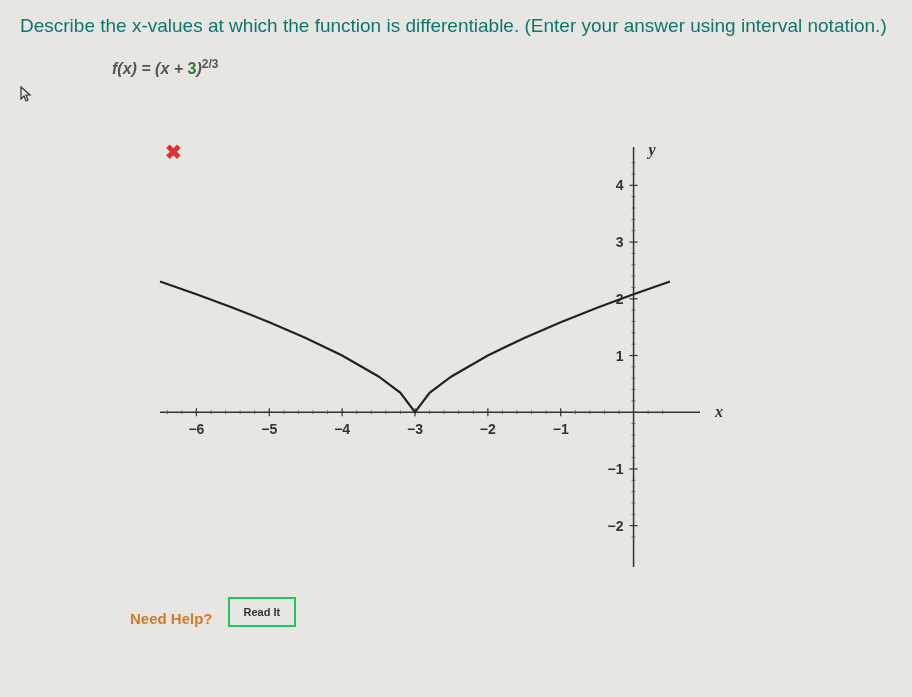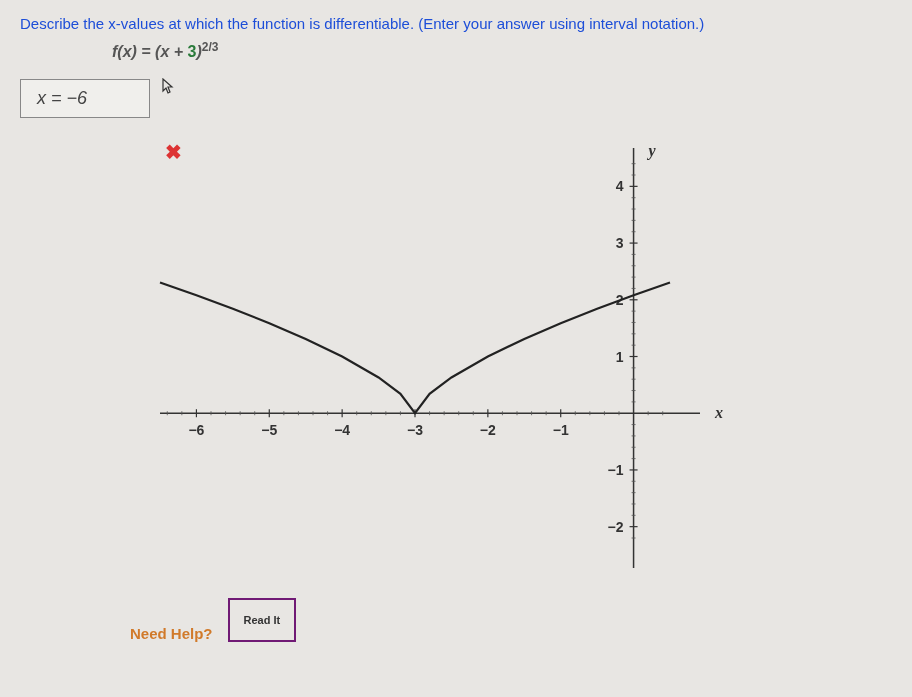--- a/index.html
+++ b/index.html
@@ -6,23 +6,23 @@
     body {
       font-family: Arial, sans-serif;
       background: #e8e6e3;
       width: 912px;
       height: 697px;
       padding: 15px 20px;
       color: #4a4a4a;
       position: relative;
     }
     .question-text {
-      font-size: 15px;
-      color: #1d4ed8;
-      margin-bottom: 8px;
+      font-size: 19px;
+      color: #0f766e;
+      margin-bottom: 20px;
     }
     .formula {
       font-size: 16px;
       font-style: italic;
       color: #555;
       margin-left: 92px;
       margin-bottom: 18px;
       font-weight: bold;
     }
     .formula .three { color: #2a7a3a; font-style: normal; }
@@ -70,41 +70,40 @@
       margin-left: 110px;
       margin-top: 10px;
     }
     .need-help-label {
       color: #d17a2a;
       font-weight: bold;
       font-size: 15px;
     }
     .read-it-btn {
       background: #e8e6e3;
-      border: 2px solid #701a75;
-      padding: 14px 14px;
+      border: 2px solid #22c55e;
+      padding: 7px 14px;
       font-size: 11px;
       font-weight: bold;
       color: #333;
       cursor: pointer;
     }
     .axis-label { font-family: Georgia, serif; font-style: italic; font-weight: bold; fill: #333; }
     .tick-label { font-family: Arial; font-size: 14px; fill: #333; font-weight: bold; }
   </style>
 </head>
 <body>
 
 <div class="question-text">Describe the x-values at which the function is differentiable. (Enter your answer using interval notation.)</div>
 
 <div class="formula">
   <span>f(x) = (x + </span><span class="three">3</span><span>)</span><span class="exp">2/3</span>
 </div>
 
 <div class="answer-row">
-  <div class="answer-box">x = −6</div>
   <span class="cursor-icon">
     <svg width="14" height="18" viewBox="0 0 14 18">
       <path d="M1 1 L1 13 L4 10 L6 15 L8 14 L6 9 L10 9 Z" fill="none" stroke="#333" stroke-width="1.2"></path>
     </svg>
   </span>
 </div>
 <span class="wrong-icon">✖</span>
 
 <div class="chart-area">
   <svg viewBox="0 0 600 450" id="chart-svg">

